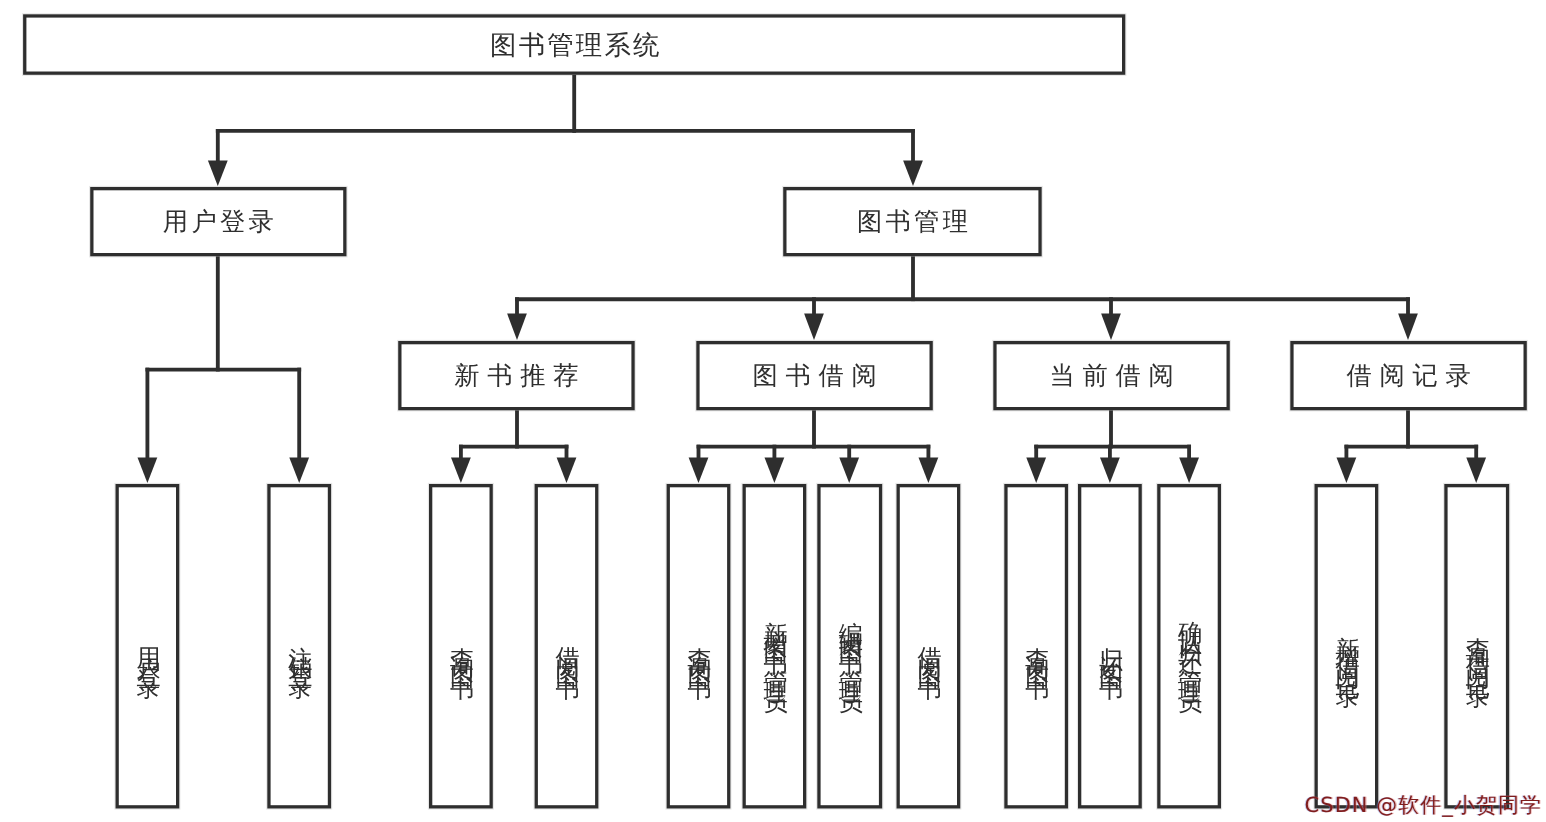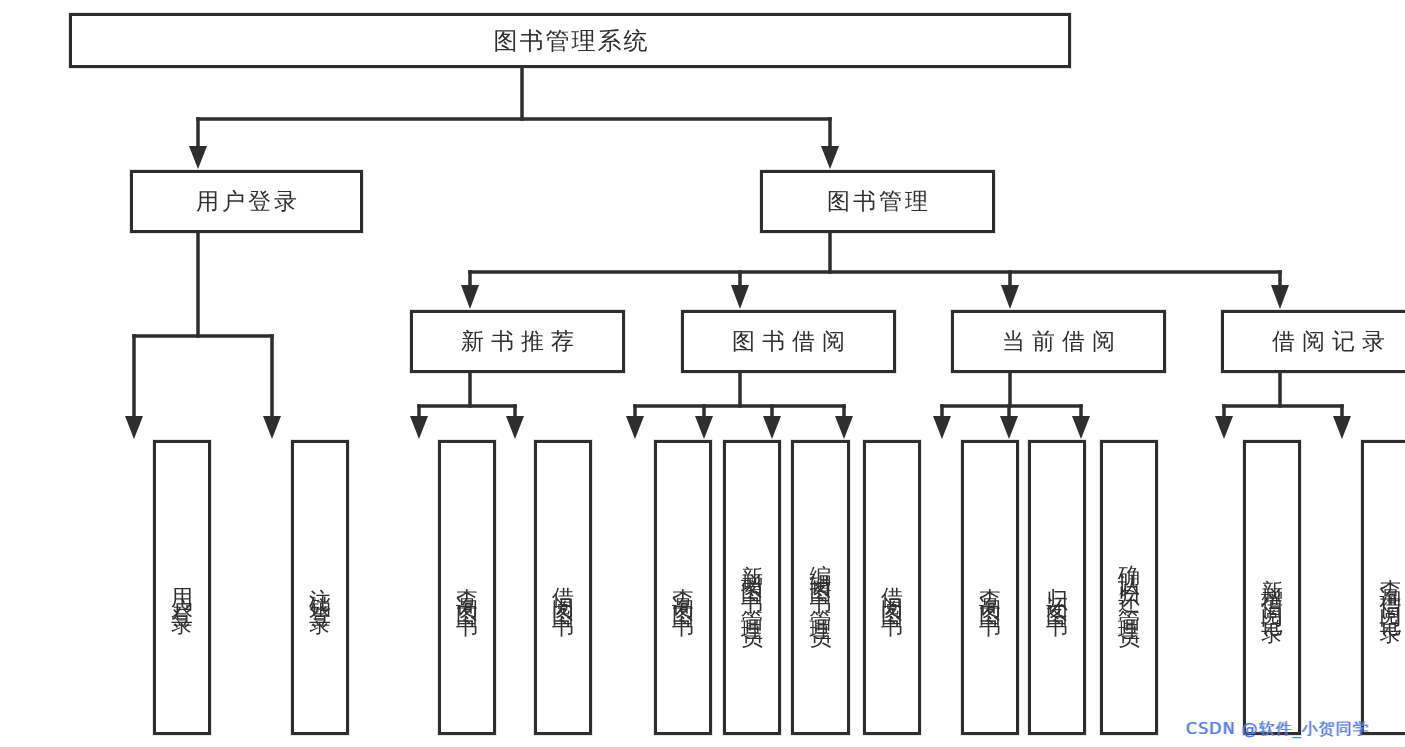--- a/index.html
+++ b/index.html
@@ -8,33 +8,32 @@
     width:1405px;height:747px;position:relative;overflow:hidden;
     font-family:"DejaVu Sans","Liberation Sans",sans-serif;
     color:#2f2f2f;
   }
   .stage{position:absolute;inset:0;}
   svg.wires{position:absolute;left:0;top:0;pointer-events:none;}
   .node{
     position:absolute;box-sizing:border-box;background:#ffffff;
     border:3px solid #2e2e2e;display:flex;align-items:center;justify-content:center;
     box-shadow:0 0 0 1px rgba(46,46,46,0.12);
-    margin-left:48px;
   }
   .node span{white-space:nowrap;color:#2f2f2f;}
   .node.h span{font-size:23px;letter-spacing:3px;text-indent:3px;}
   .node.h.root span{font-size:24px;letter-spacing:2px;}
   .node.h.l3 span{letter-spacing:7px;text-indent:7px;}
   .node.v span{
     writing-mode:vertical-rl;text-orientation:mixed;
     font-size:22px;letter-spacing:9px;line-height:1;
   }
   .watermark{
-    position:absolute;left:1186px;top:719px;font-size:16px;
-    color:#3b82f6;letter-spacing:1px;white-space:nowrap;
+    position:absolute;left:1186px;top:719px;font-size:19px;
+    color:#7f1d1d;letter-spacing:1px;white-space:nowrap;
     text-shadow:1px 0 0 rgba(220,120,120,0.45), -1px 0 0 rgba(120,140,225,0.40);
   }
 </style>
 </head>
 <body>
 
 <div class="stage">
 
   <svg class="wires" width="1405" height="747" viewBox="0 0 1405 747">
     <g stroke="#2e2e2e" stroke-width="3.5" stroke-linecap="square" fill="#2e2e2e">

